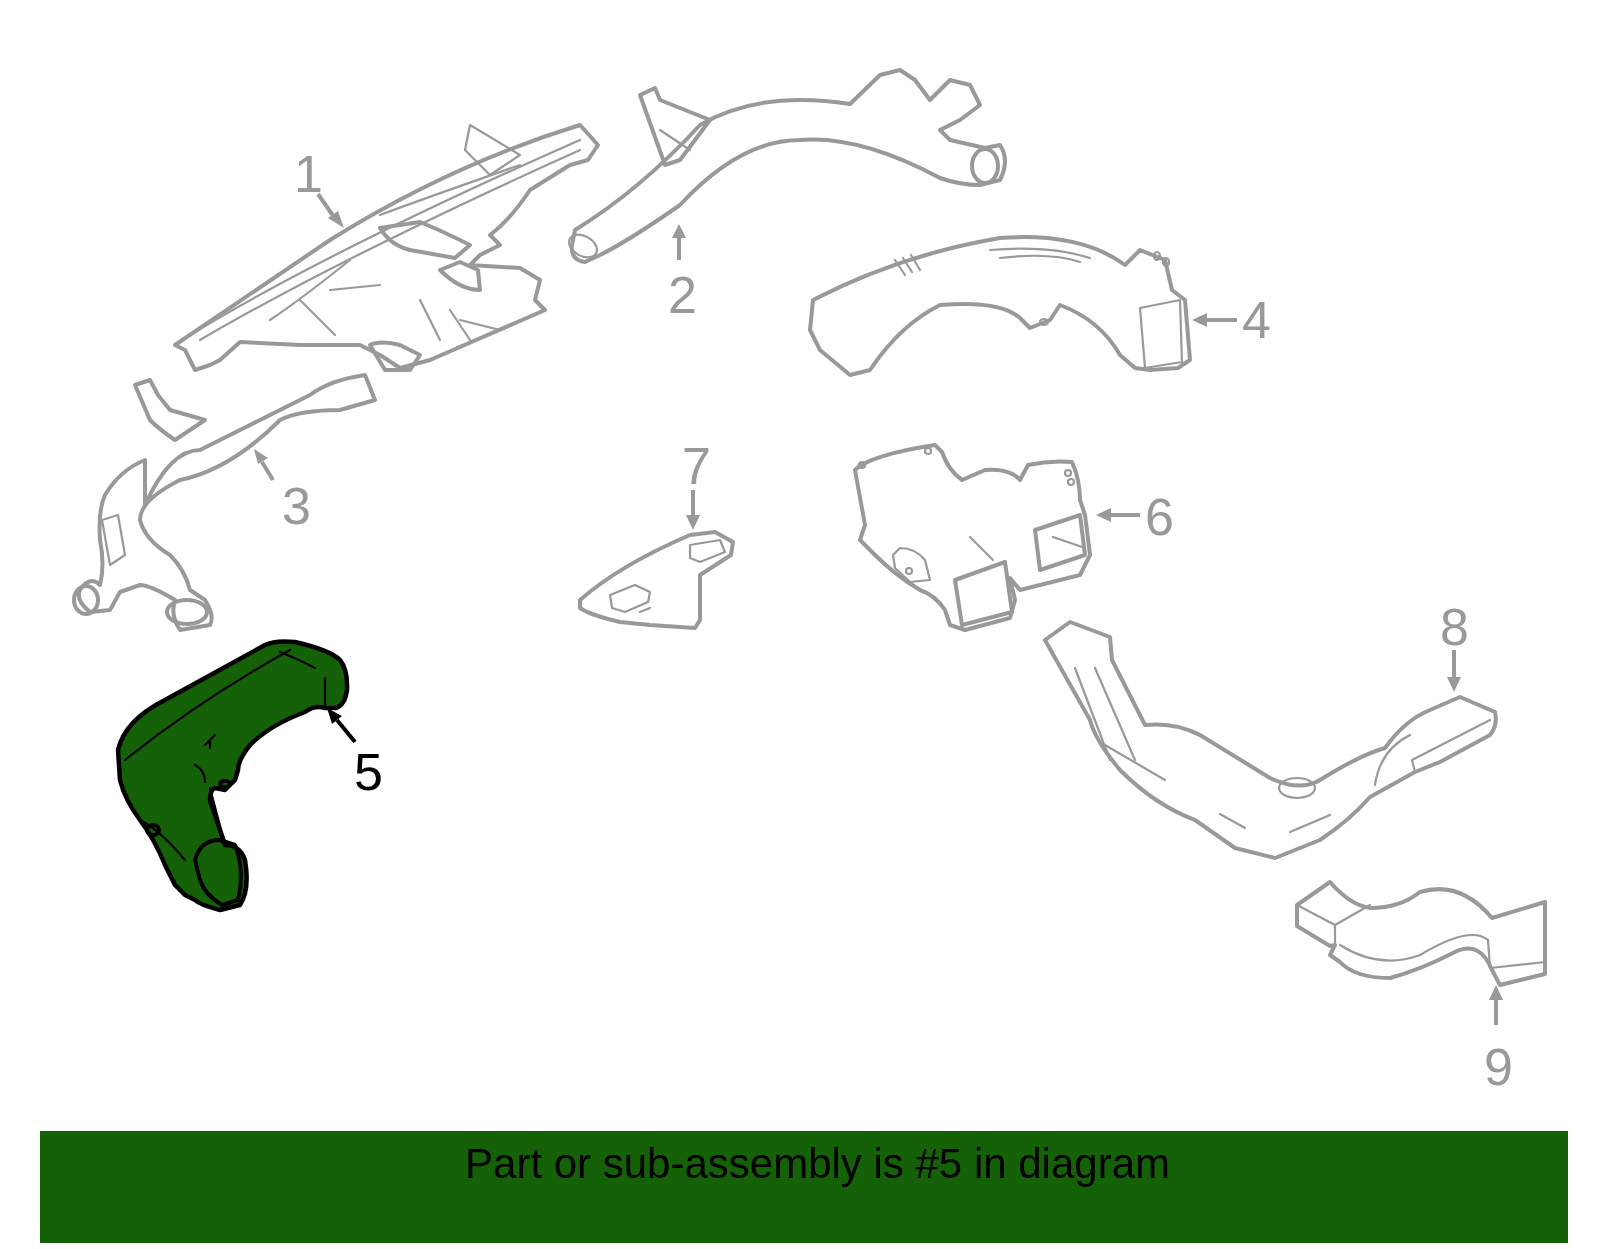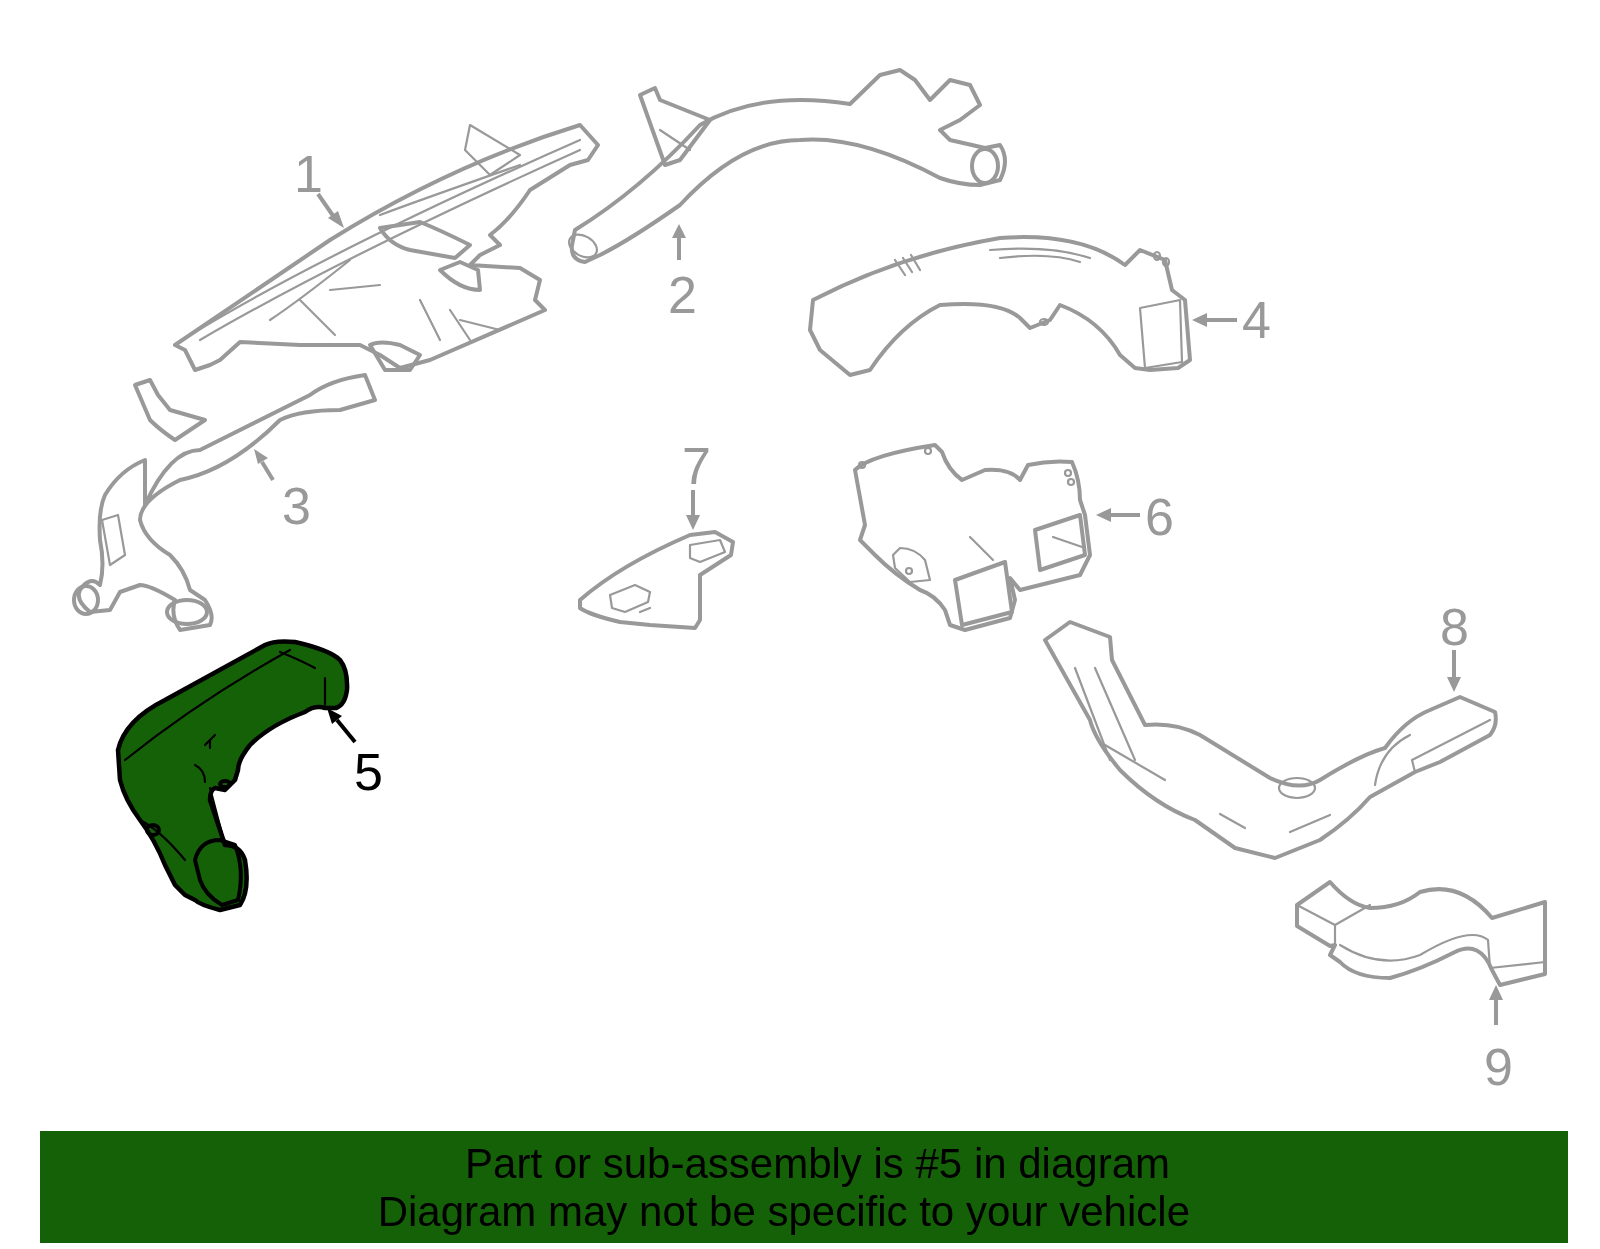--- a/index.html
+++ b/index.html
@@ -151,14 +151,13 @@
     <path class="thin" d="M1340,945 Q1380,970 1420,955 Q1470,925 1488,940"></path>
     <path class="thin" d="M1488,940 L1490,968 L1545,962"></path>
   </g>
   <line class="arrow-line" x1="1496" y1="1025" x2="1496" y2="998"></line>
   <polygon class="arrow-head" points="1496,985 1489,1000 1503,1000"></polygon>
   <text class="callout-num" x="1484" y="1085">9</text>
 </svg>
 
 <div id="banner">
   <span class="line1">Part or sub-assembly is #5 in diagram</span>
-  <span class="line2">Diagram may not be specific to your vehicle</span>
 </div>
 
 </body></html>

